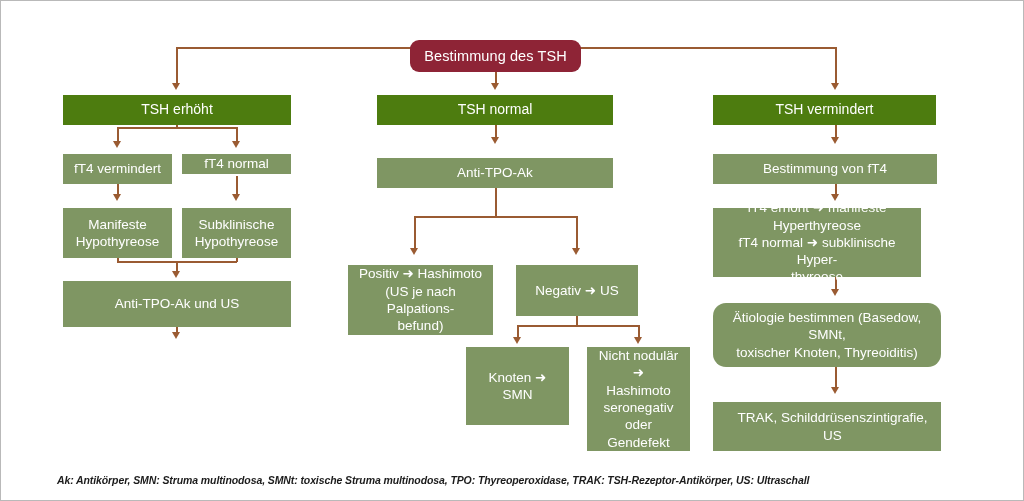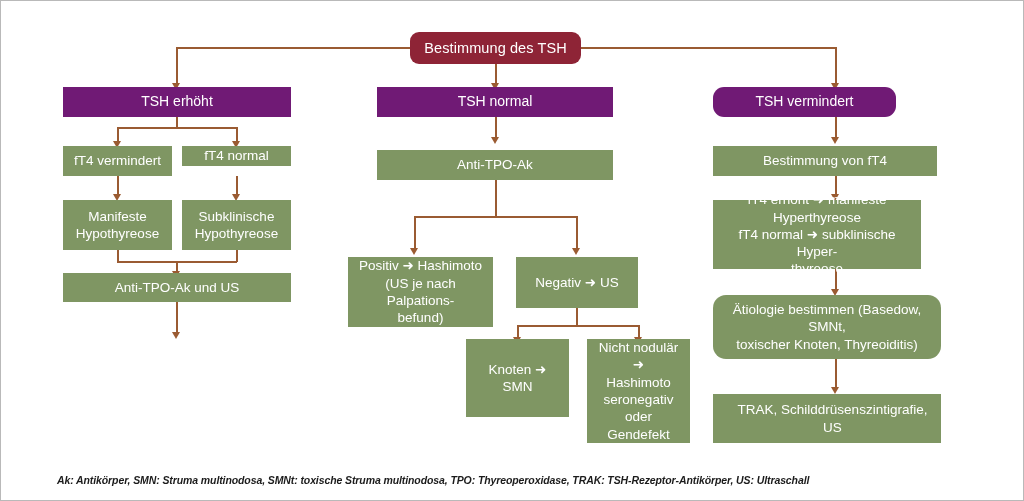--- a/index.html
+++ b/index.html
@@ -23,31 +23,32 @@
     position: absolute;
     display: flex;
     align-items: center;
     justify-content: center;
     text-align: center;
     color: #ffffff;
     line-height: 1.28;
     padding: 2px 6px;
     z-index: 3;
     white-space: pre-line;
+    margin-top: 8px;
   }
 
   .node.root {
     background: #8e2436;
     border-radius: 9px;
     font-size: 14.5px;
     letter-spacing: .1px;
   }
 
   .node.header {
-    background: #701a75;
+    background: #4d7c0f;
     font-size: 14px;
   }
 
   .node.green {
     background: #7f9663;
     font-size: 13.5px;
   }
 
   
   .ln {
@@ -151,41 +152,41 @@
   <div class="node green" style="left:62px; top:145px; width:109px; height:30px;">fT4 vermindert</div>
 
   <div class="node green" style="left:181px; top:145px; width:109px; height:20px;">fT4 normal</div>
 
   <div class="node green" style="left:62px; top:199px; width:109px; height:50px;">Manifeste
 Hypothyreose</div>
 
   <div class="node green" style="left:181px; top:199px; width:109px; height:50px;">Subklinische
 Hypothyreose</div>
 
-  <div class="node green" style="left:62px; top:272px; width:228px; height:29px;text-align:right;">Anti-TPO-Ak und US</div>
+  <div class="node green" style="left:62px; top:272px; width:228px; height:46px;text-align:right;">Anti-TPO-Ak und US</div>
 
 
   <div class="node header" style="left:376px; top:86px; width:236px; height:30px;">TSH normal</div>
 
   <div class="node green" style="left:376px; top:149px; width:236px; height:30px;text-align:right;">Anti-TPO-Ak</div>
 
   <div class="node green" style="left:347px; top:256px; width:145px; height:70px;">Positiv ➜ Hashimoto
 (US je nach Palpations-
 befund)</div>
 
   <div class="node green" style="left:515px; top:256px; width:122px; height:51px;">Negativ ➜ US</div>
 
   <div class="node green" style="left:465px; top:338px; width:103px; height:78px;">Knoten ➜ SMN</div>
 
   <div class="node green" style="left:586px; top:338px; width:103px; height:104px;">Nicht nodulär ➜
 Hashimoto
 seronegativ
 oder Gendefekt</div>
 
-  <div class="node header" style="left:712px; top:86px; width:183px; height:30px;border-radius:11px;">TSH vermindert</div>
+  <div class="node header" style="left:712px; top:86px; width:223px; height:30px;">TSH vermindert</div>
 
   <div class="node green" style="left:712px; top:145px; width:224px; height:30px;">Bestimmung von fT4</div>
 
   <div class="node green" style="left:712px; top:199px; width:208px; height:69px;">fT4 erhöht ➜ manifeste Hyperthyreose
 fT4 normal ➜ subklinische Hyper-
 thyreose</div>
 
   <div class="node green" style="left:712px; top:294px; width:228px; height:64px;border-radius:13px;">Ätiologie bestimmen (Basedow, SMNt,
 toxischer Knoten, Thyreoiditis)</div>
 

